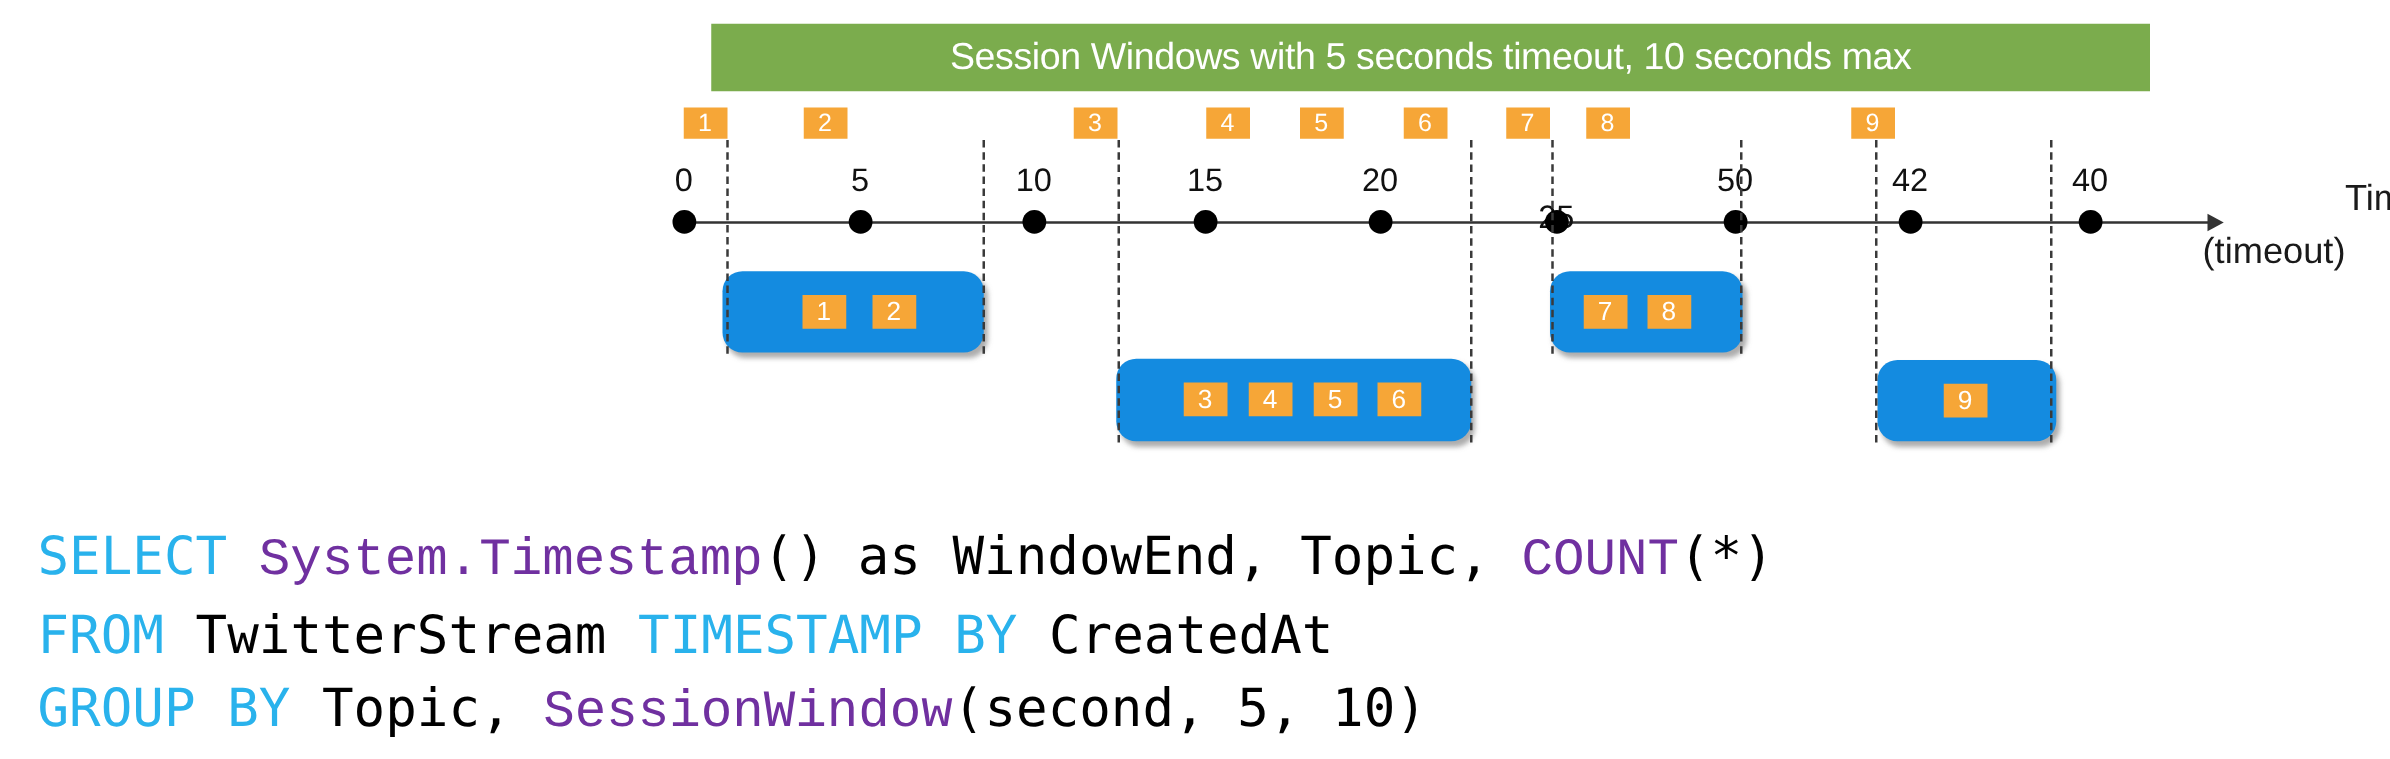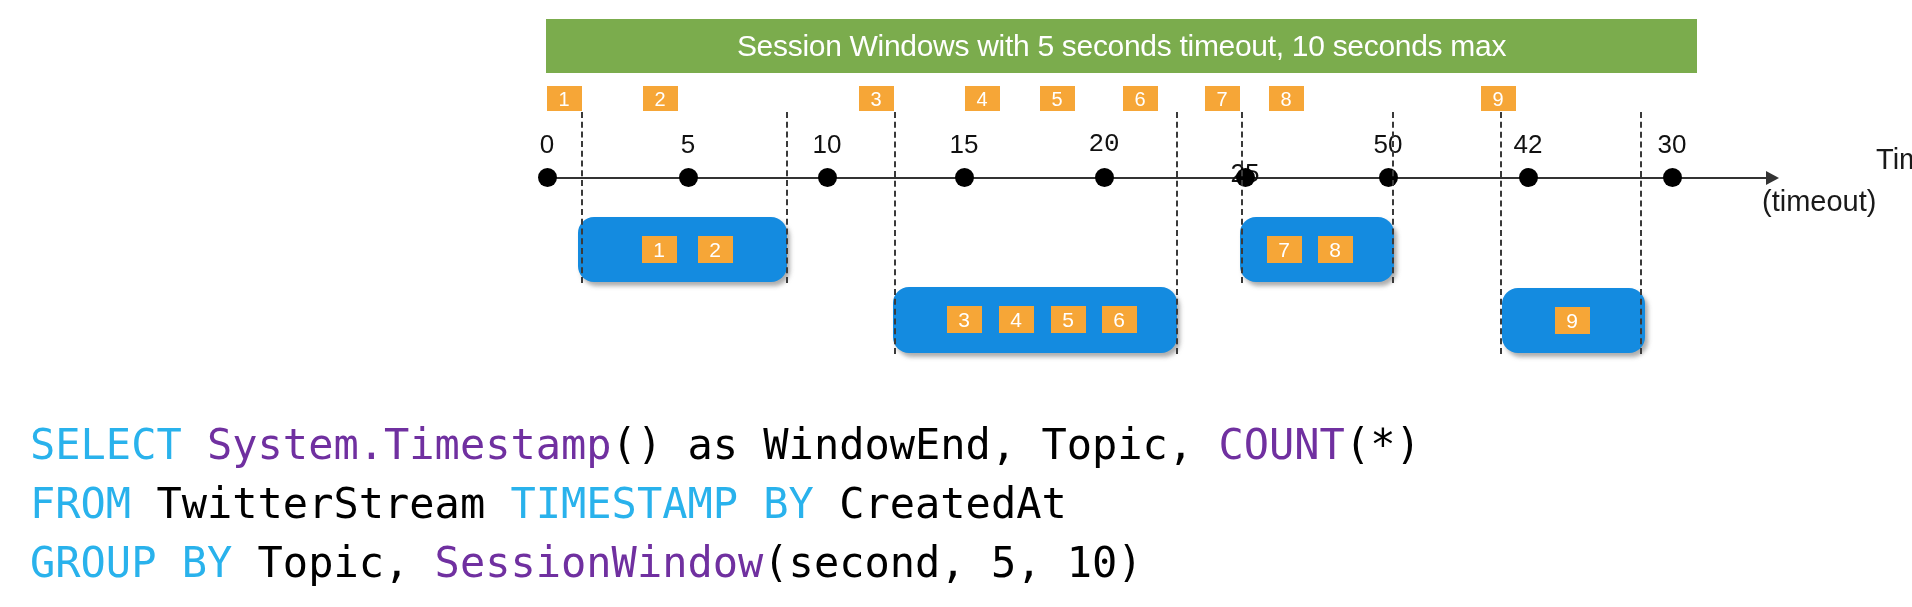--- a/index.html
+++ b/index.html
@@ -12,21 +12,21 @@
   }
   
   #prompt{
     position:absolute;left:18px;top:26px;width:470px;
     font-size:44px;line-height:48px;
     color:var(--prompt-green);
     white-space:pre-line;
   }
   
   #banner{
-    position:absolute;left:546px;top:19px;width:1151px;height:54px;
+    position:absolute;left:569px;top:19px;width:1151px;height:54px;
     background:var(--banner-green);
     color:#ffffff;
     display:flex;align-items:center;justify-content:center;
     font-size:30px;font-weight:300;letter-spacing:-0.3px;
   }
   
   .axis-line{
     position:absolute;left:547px;top:177px;width:1221px;height:0;
     border-top:2px solid #333333;
   }
@@ -70,21 +70,21 @@
     border-left:2px dashed #3a3a3a;
     z-index:3;
   }
   
   #code{
     position:absolute;left:30px;top:415px;
     font-family:"DejaVu Sans Mono", monospace;
     font-size:42px;line-height:59px;white-space:pre;
   }
   .tok-keyword{color:var(--code-cyan);}
-  .tok-function{color:var(--code-purple);}
+  .tok-function{color:var(--code-purple);font-family:Liberation Mono, monospace;}
   .tok-plain{color:var(--code-black);}
 </style>
 </head>
 <body>
 
 <div id="slide" style="--prompt-green: #7CB82E; --banner-green: #7BAC4D; --event-orange: #F6A637; --window-blue: #148BE0; --code-cyan: #29B2EC; --code-purple: #7030A0; --code-black: #000000;">
 
 
   <div id="banner">
     <span>Session Windows with 5 seconds timeout, 10 seconds max</span>
@@ -97,29 +97,29 @@
 
   <div id="ticks">
       <div class="tick-label" style="left: 517px;">0</div>
       <div class="dot" style="left: 537.5px;"></div>
       <div class="tick-label" style="left: 658px;">5</div>
       <div class="dot" style="left: 678.5px;"></div>
       <div class="tick-label" style="left: 797px;">10</div>
       <div class="dot" style="left: 817.5px;"></div>
       <div class="tick-label" style="left: 934px;">15</div>
       <div class="dot" style="left: 954.5px;"></div>
-      <div class="tick-label" style="left: 1074px; font-family: Liberation Mono, monospace;">20</div>
+      <div class="tick-label" style="left: 1074px;">20</div>
       <div class="dot" style="left: 1094.5px;"></div>
       <div class="tick-label" style="left: 1215px; margin-top: 29px;">25</div>
       <div class="dot" style="left: 1235.5px;"></div>
       <div class="tick-label" style="left: 1358px;">50</div>
       <div class="dot" style="left: 1378.5px;"></div>
       <div class="tick-label" style="left: 1498px;">42</div>
       <div class="dot" style="left: 1518.5px;"></div>
-      <div class="tick-label" style="left: 1642px;">30</div>
+      <div class="tick-label" style="left: 1642px;">40</div>
       <div class="dot" style="left: 1662.5px;"></div>
     </div>
   <div id="events-top">
       <div class="event-box" style="left: 546.5px;">1</div>
       <div class="event-box" style="left: 642.5px;">2</div>
       <div class="event-box" style="left: 858.5px;">3</div>
       <div class="event-box" style="left: 964.5px;">4</div>
       <div class="event-box" style="left: 1039.5px;">5</div>
       <div class="event-box" style="left: 1122.5px;">6</div>
       <div class="event-box" style="left: 1204.5px;">7</div>

